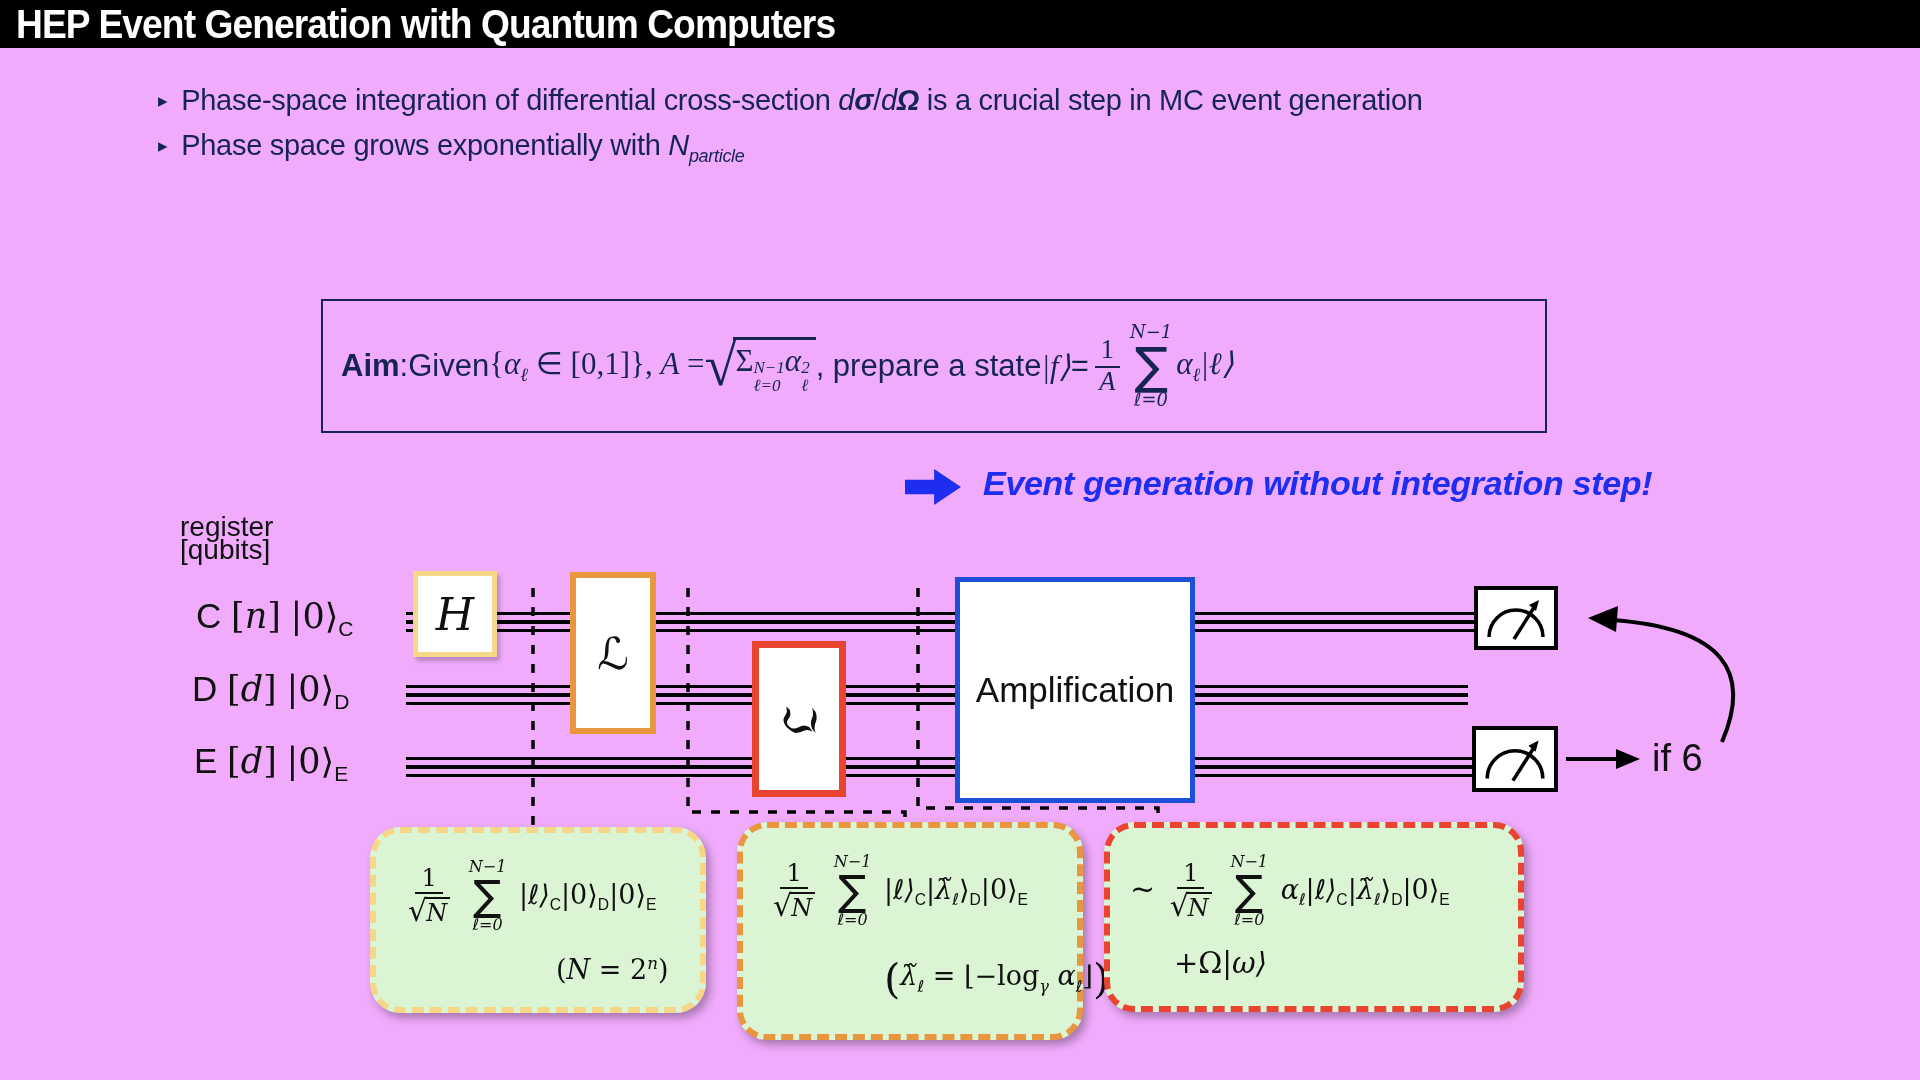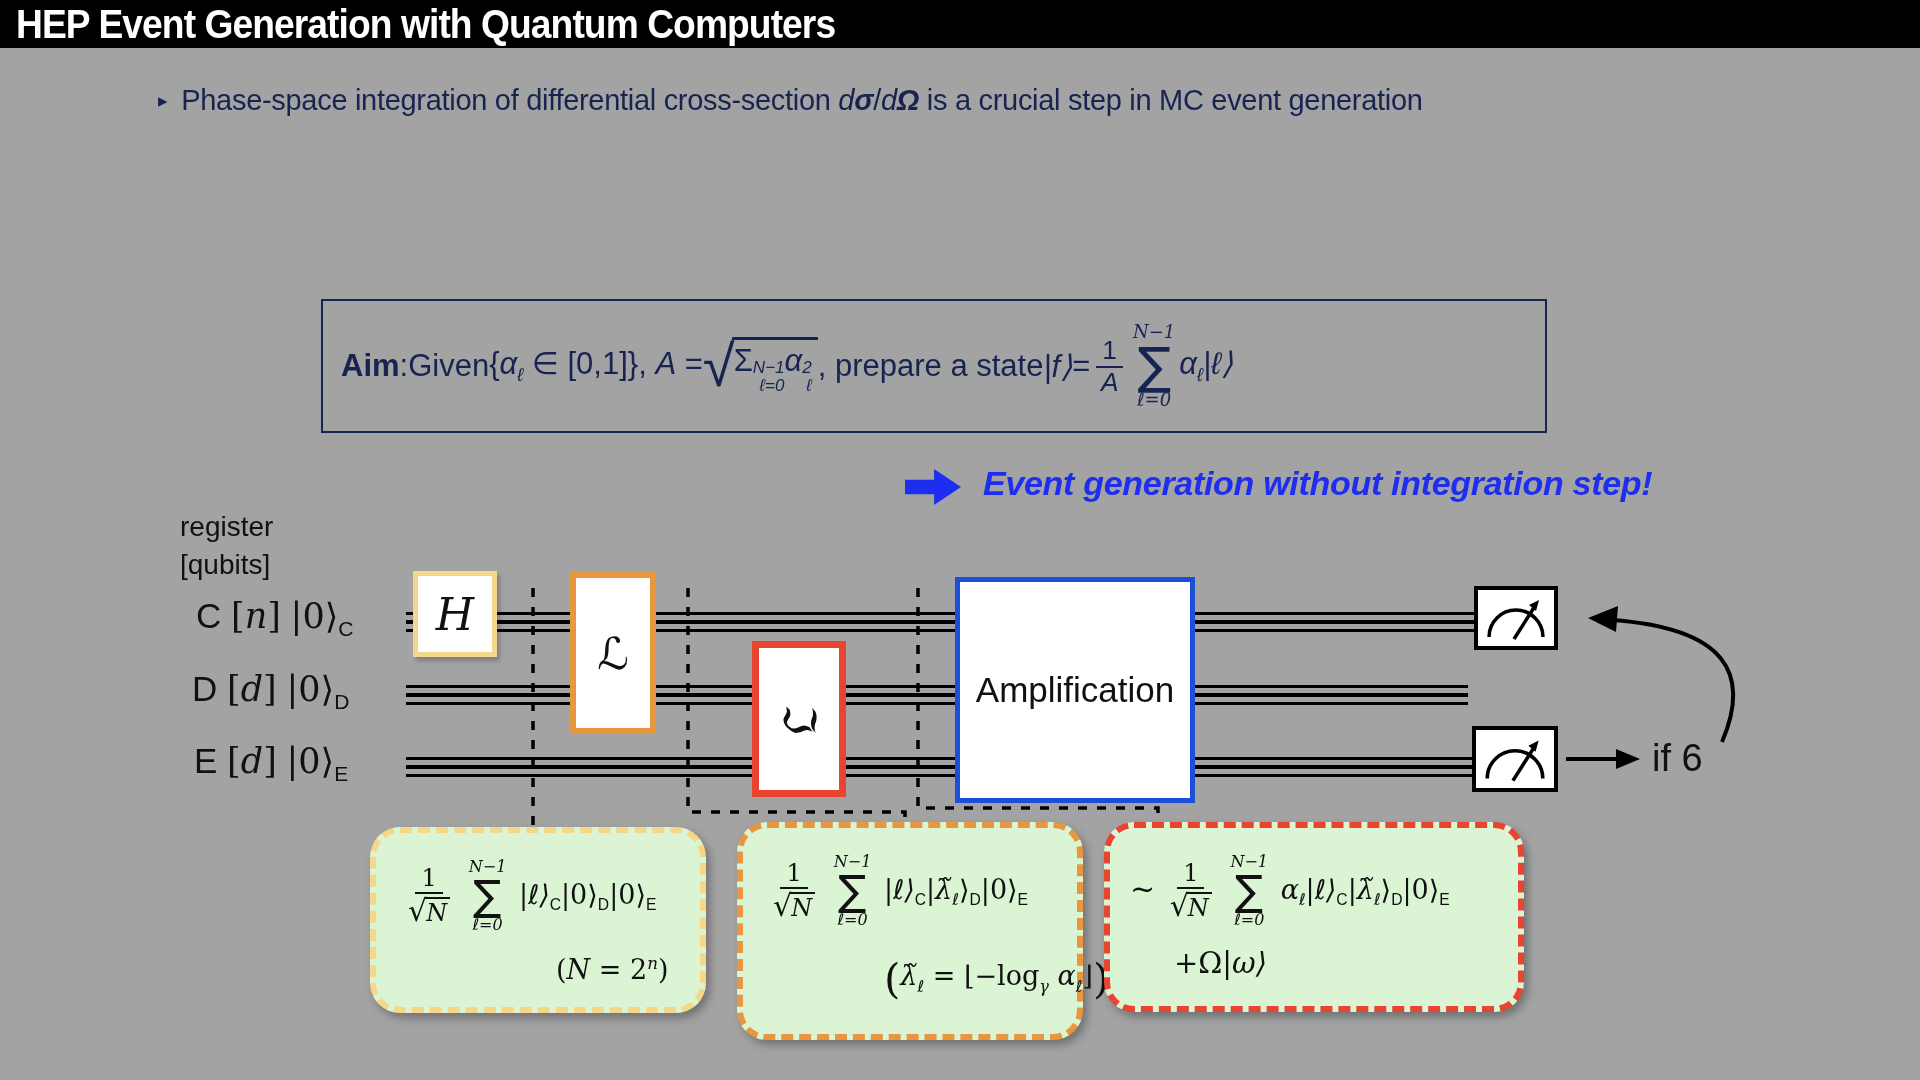--- a/index.html
+++ b/index.html
@@ -1,34 +1,34 @@
 <!DOCTYPE html>
 <html><head>
 <meta charset="utf-8">
 <style>
   html,body{margin:0;padding:0;background:#fff;}
-  .slide{position:relative;width:1920px;height:1080px;background:#a3a3a3;overflow:hidden;
+  .slide{position:relative;width:1920px;height:1080px;background:#f0abfc;overflow:hidden;
          font-family:"Liberation Sans",sans-serif;}
   
   .header{position:absolute;left:0;top:0;width:1920px;height:48px;background:#000;}
   .header .title{position:absolute;left:16px;top:0;line-height:48px;color:#fff;
     font-size:40px;font-weight:bold;letter-spacing:-1px;transform:scaleX(0.93);transform-origin:left center;white-space:nowrap;}
   
   .navy{color:#172451;}
   .bullet{position:absolute;font-size:29px;letter-spacing:-0.3px;white-space:nowrap;}
   .bmark{font-size:19px;margin-right:14px;vertical-align:3px;}
   .mi{font-style:italic;}
   .mb{font-style:italic;font-weight:bold;}
   .serif{font-family:"DejaVu Serif","DejaVu Sans",serif;}
   sub.p{font-size:0.62em;font-style:italic;}
   
   .aimbox{position:absolute;left:321px;top:299px;width:1226px;height:134px;border:2px solid #172451;
     display:flex;align-items:center;padding-left:18px;box-sizing:border-box;font-size:31px;color:#172451;white-space:nowrap;}
   .aimbox .lbl{font-weight:bold;}
-  .mathf{font-family:Liberation Sans, sans-serif;text-align:right;}
+  .mathf{font-family:Liberation Serif, serif;}
   .scripts{display:inline-flex;flex-direction:column;line-height:1.05;font-size:0.55em;vertical-align:-0.1em;font-style:italic;}
   .rad{font-size:58px;line-height:0.85;font-style:normal;margin-right:-3px;}
   .underroot{display:inline-block;border-top:3px solid #172451;padding:3px 6px 0 2px;}
   .frac{display:inline-flex;flex-direction:column;align-items:center;vertical-align:middle;line-height:1.1;font-size:0.85em;margin:0 6px;}
   .frac .fn{border-bottom:2.5px solid currentColor;padding:0 6px 1px;}
   .bigsum{display:inline-flex;flex-direction:column;align-items:center;line-height:1;vertical-align:middle;margin:0 4px;}
   .bigsum .lim{font-size:18px;font-style:italic;font-family:"DejaVu Serif","DejaVu Sans",serif;}
   .bigsum .sig{font-size:50px;font-style:normal;font-family:"DejaVu Sans",sans-serif;}
   
   .block-arrow{position:absolute;left:905px;top:469px;width:56px;height:36px;background:#1d2ef0;
@@ -74,20 +74,23 @@
 <div class="slide">
 
   <div class="header">
     <div class="title">HEP Event Generation with Quantum Computers</div>
   </div>
 
   <div class="bullet navy" style="left:158px;top:84px;">
     <span class="bmark">▸</span><span>Phase-space integration of differential cross-section </span><span class="mi">d</span><span class="mb">σ</span><span>/</span><span class="mi">d</span><span class="mb">Ω</span><span> is a crucial step in MC event generation</span>
   </div>
 
+  <div class="bullet navy" style="left:158px;top:129px;">
+    <span class="bmark">▸</span><span>Phase space grows exponentially with </span><span class="mi">N</span><sub class="p">particle</sub>
+  </div>
 
 
   <div class="aimbox">
     <span class="lbl">Aim</span>
       <span>:  </span>
     <span>Given </span>
     <span class="mathf"><span>{</span><span class="mi">α</span><sub class="mi" style="font-size:0.6em">ℓ</sub><span> ∈ [0,1]</span><span>}, </span><span class="mi">A</span><span> = </span></span>
     <span class="mathf rad">√</span>
     <span class="mathf underroot"><span>Σ</span><span class="scripts">
           <span>N−1</span>
@@ -108,21 +111,21 @@
         <span class="sig">∑</span>
         <span class="lim">ℓ=0</span>
       </span>
     <span class="mathf"><span class="mi">α</span><sub class="mi" style="font-size:0.6em">ℓ</sub><span class="mi">|ℓ⟩</span></span>
   </div>
 
   <div class="block-arrow"></div>
   <div class="banner-text">Event generation without integration step!</div>
 
   <div class="reglabel" style="left:180px;top:511px;">register</div>
-  <div class="reglabel" style="left:180px;top:549px;">[qubits]</div>
+  <div class="reglabel" style="left:180px;top:534px;">[qubits]</div>
 
   <div class="rowlabel" style="left:196px;top:596px;">
     <span>C</span>
     <span class="serif"><span>[</span><span class="mi">n</span><span>]</span></span>
     <span class="ket">|0⟩</span><sub class="r">C</sub>
   </div>
   <div class="rowlabel" style="left:192px;top:669px;">
     <span>D</span>
     <span class="serif"><span>[</span><span class="mi">d</span><span>]</span></span>
     <span class="ket">|0⟩</span><sub class="r">D</sub>

